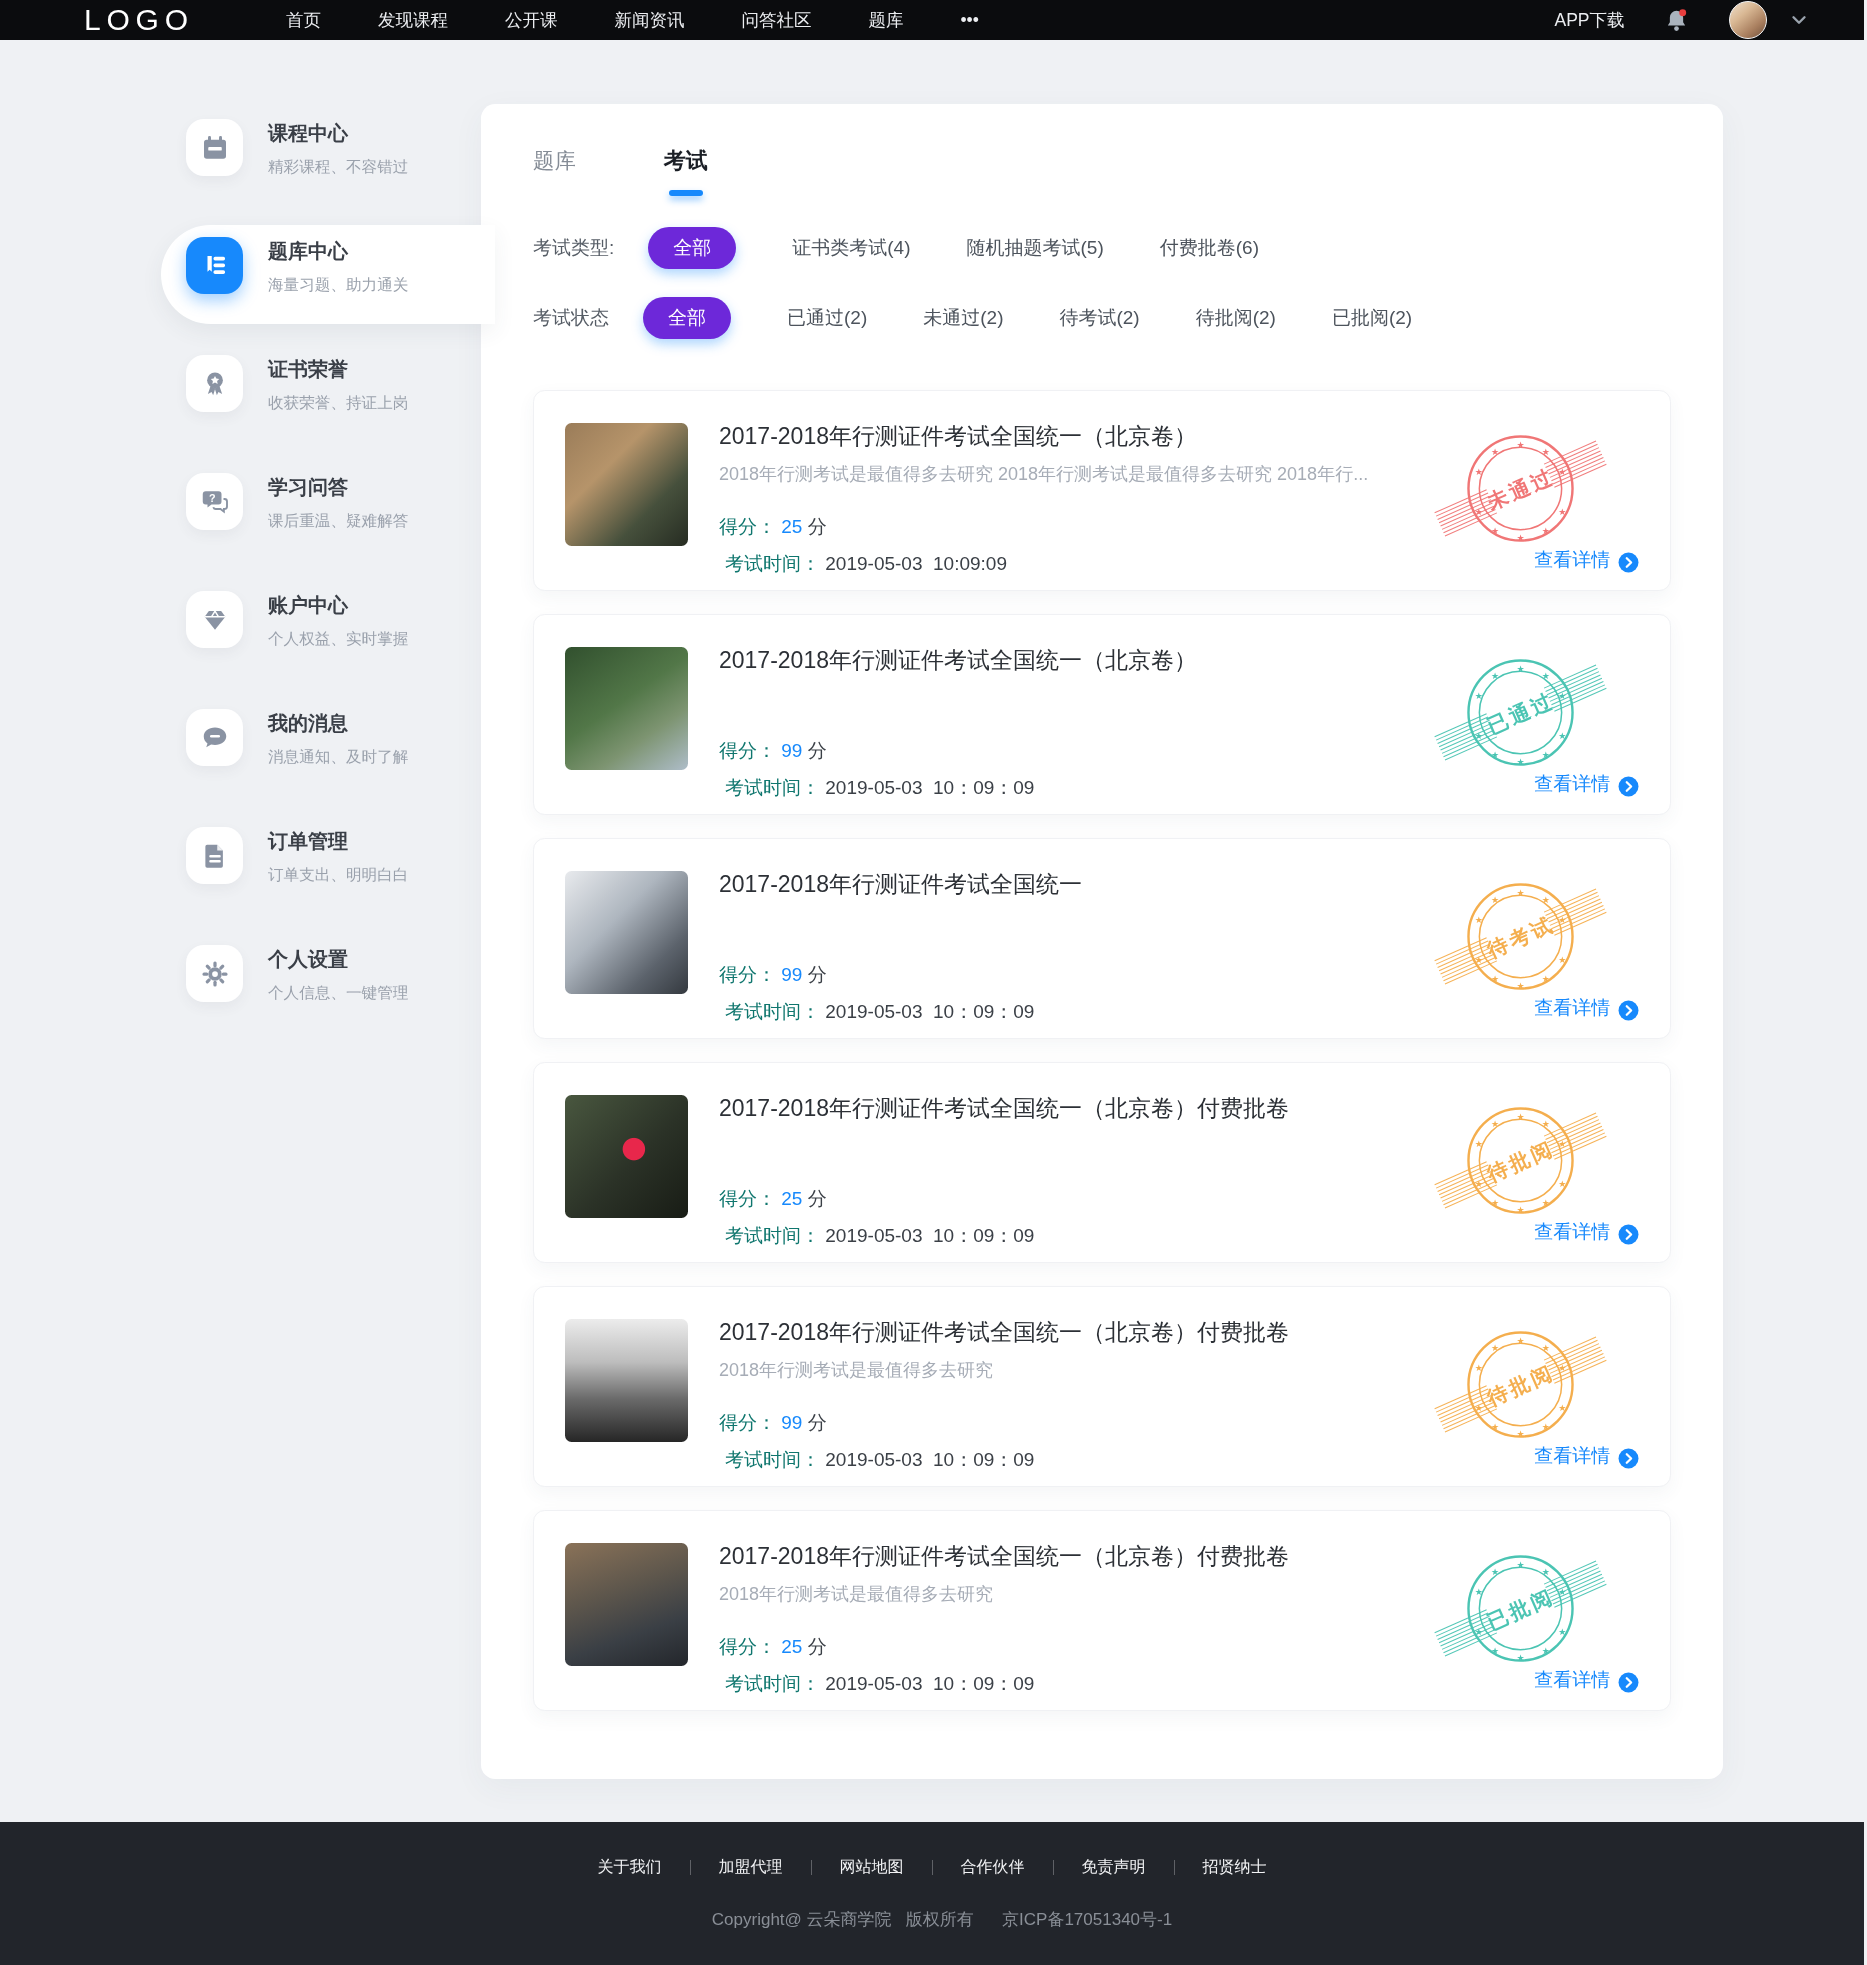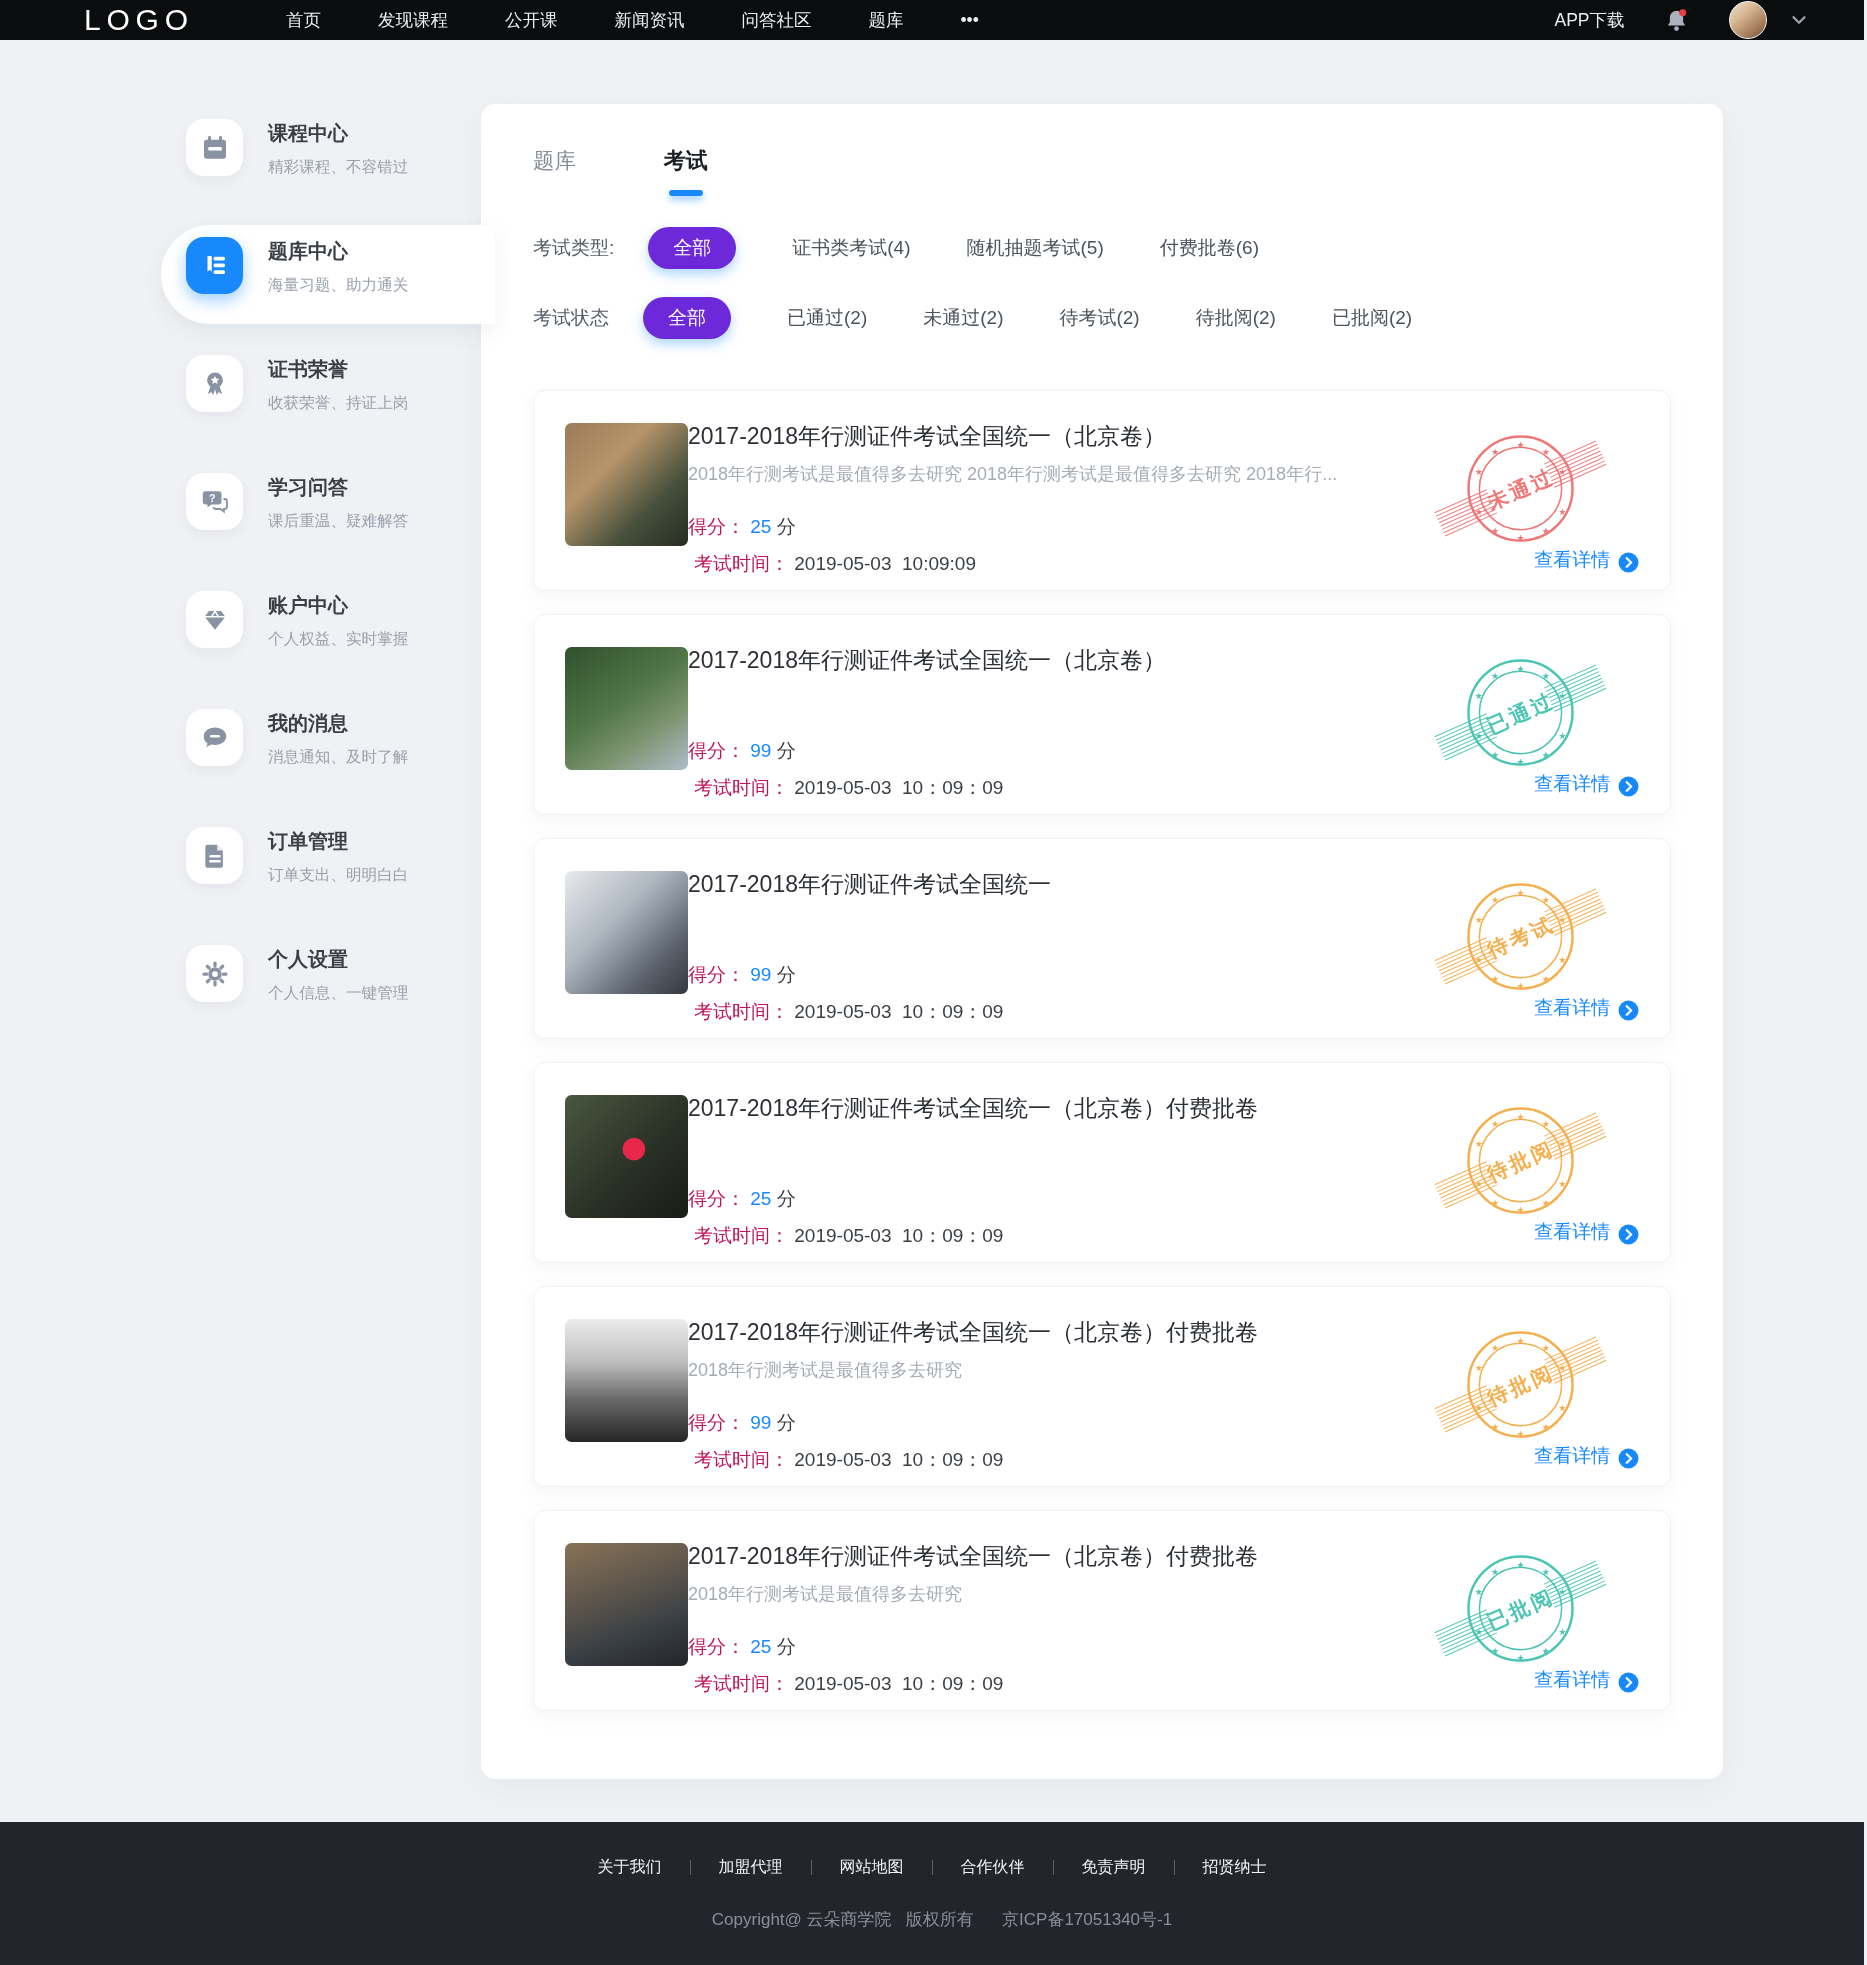--- a/index.html
+++ b/index.html
@@ -76,27 +76,27 @@
       padding:28.5px 31px; display:flex; background:#fff;
       box-shadow:0 6.5px 18px rgba(60,70,90,.05); cursor:pointer; }
   .thumb { flex:0 0 123px; width:123px; height:123px; border-radius:6.5px; margin-top:3.9px; }
   .card:nth-of-type(1) .thumb { background:linear-gradient(135deg,#9a7c59 0%,#b6946a 35%,#46503c 70%,#262c22 100%); }
   .card:nth-of-type(2) .thumb { background:linear-gradient(145deg,#31502e 0%,#527748 45%,#7d9471 70%,#aebdc9 100%); }
   .card:nth-of-type(3) .thumb { background:linear-gradient(135deg,#e8eaed 0%,#aeb6bf 40%,#5c636c 75%,#34393f 100%); }
   .card:nth-of-type(4) .thumb { background:radial-gradient(circle at 56% 44%, #e8274b 0 11%, rgba(0,0,0,0) 12%),
       linear-gradient(135deg,#49573f 0%,#2b3227 55%,#181c15 100%); }
   .card:nth-of-type(5) .thumb { background:linear-gradient(180deg,#ececec 0%,#bdbdbd 35%,#6a6a6a 65%,#262626 100%); }
   .card:nth-of-type(6) .thumb { background:linear-gradient(160deg,#8a7258 0%,#5d564c 40%,#3a3f45 70%,#23262b 100%); }
-  .card-body { position:relative; flex:1; }
+  .card-body { position:relative; flex:1; margin-left:31px; }
   .card-title { position:absolute; top:1.3px; left:0; right:208px; font-size:23px; color:#2c3036; font-weight:500;
       white-space:nowrap; overflow:hidden; text-overflow:ellipsis; }
   .card-desc { position:absolute; top:43px; left:0; right:221px; font-size:18px; color:#a6acb6;
       white-space:nowrap; overflow:hidden; text-overflow:ellipsis; }
   .score-row { position:absolute; top:95px; left:0; font-size:19px; }
-  .score-label, .time-label { color:#be185d;text-align:right; }
+  .score-label, .time-label { color:#0f766e;text-align:right; }
   .score-value { color:#1789fc; }
   .score-suffix { color:#3b4047; }
   .time-row { position:absolute; top:132px; left:6px; font-size:19px; }
   .time-value { color:#3b4047; white-space:pre; }
   .detail-link { position:absolute; right:0; top:128px; display:flex; align-items:flex-end; gap:7.8px;
       color:#1789fc; font-size:19px; cursor:pointer; }
   .detail-link svg { width:21px; height:21px; }
 
   .stamp { position:absolute; top:9px; right:58px; width:121px; height:121px; overflow:visible; opacity:.92; }
   .stamp text { font-family:"Liberation Sans","DejaVu Sans",sans-serif; }

